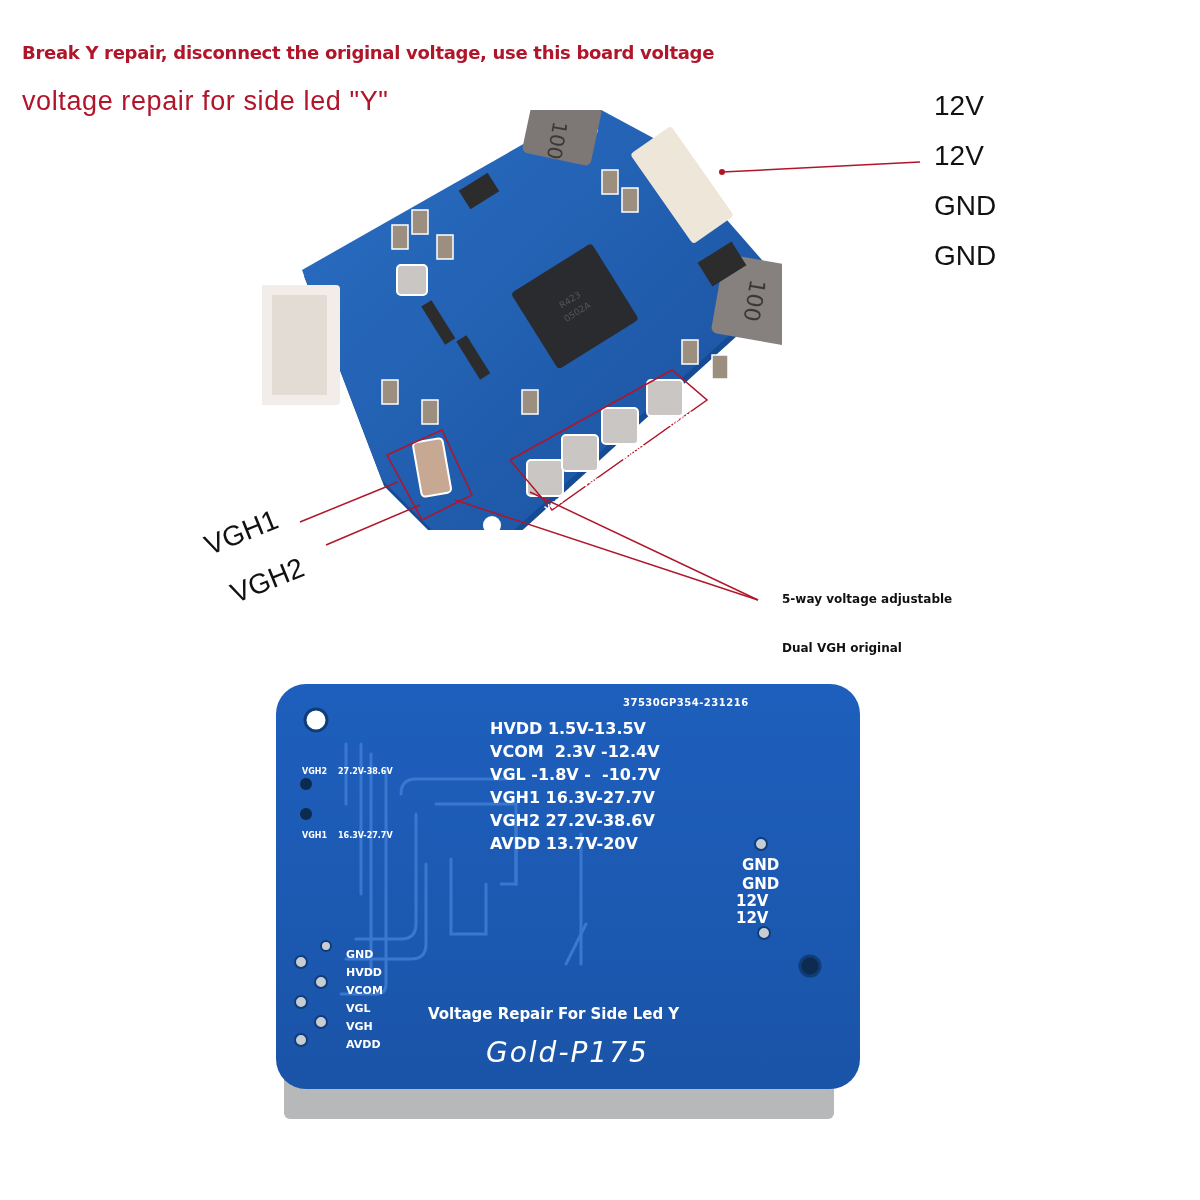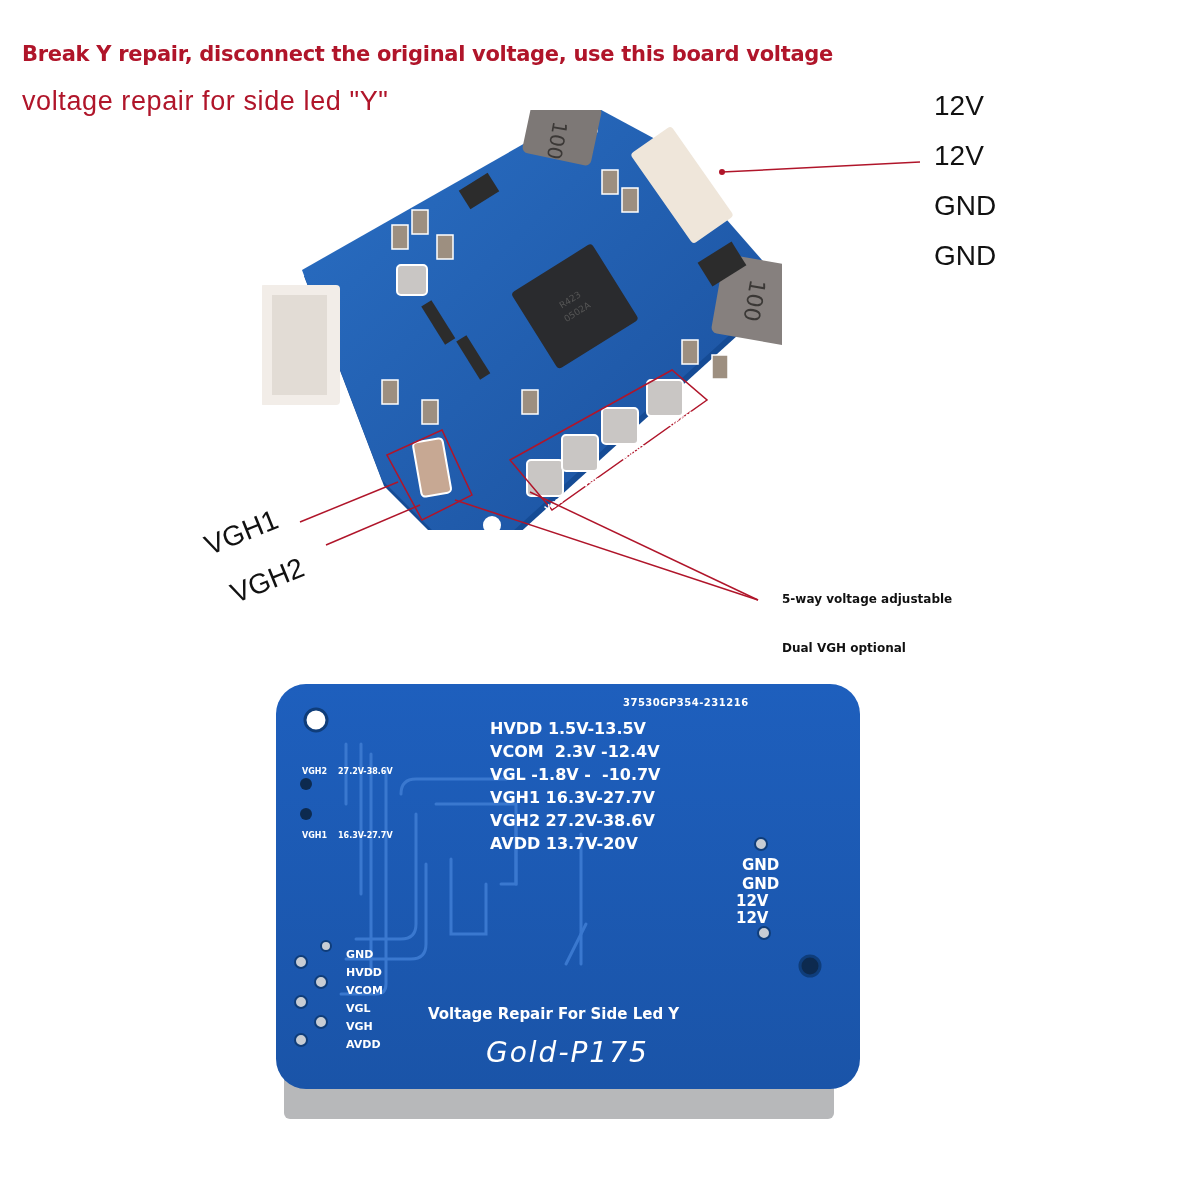--- a/index.html
+++ b/index.html
@@ -4,21 +4,21 @@
 <style>
   html, body { margin: 0; padding: 0; }
   body {
     width: 1200px; height: 1200px; overflow: hidden;
     background: #ffffff; position: relative;
     font-family: "DejaVu Sans", sans-serif;
   }
   .abs { position: absolute; }
   .headline {
     left: 22px; top: 42px; color: #b0152a; font-weight: bold;
-    font-size: 21px; letter-spacing: -0.3px; white-space: nowrap;
+    font-size: 18px; letter-spacing: -0.3px; white-space: nowrap;
   }
   .subhead {
     left: 22px; top: 86px; color: #b0152a; font-size: 27px;
     font-family: "Liberation Sans", sans-serif; letter-spacing: 0.6px; white-space: nowrap;
   }
   .pin-labels { left: 934px; top: 86px; }
   .pin-labels div {
     font-family: "Liberation Sans", sans-serif; font-size: 28px; color: #111;
     height: 50px; line-height: 40px;
   }
@@ -133,21 +133,21 @@
     <line x1="758" y1="600" x2="455" y2="500"></line>
     <line x1="758" y1="600" x2="530" y2="492"></line>
   </g>
   <circle cx="722" cy="172" r="3" fill="#b0152a"></circle>
 </svg>
 
 <div class="abs vgh-label" style="left:212px; top:530px;">VGH1</div>
 <div class="abs vgh-label" style="left:238px; top:578px;">VGH2</div>
 
 <div class="abs feature" style="left:782px; top:592px;">5-way voltage adjustable</div>
-<div class="abs feature" style="left:782px; top:641px;">Dual VGH optional</div>
+<div class="abs feature" style="left:782px; top:641px;">Dual VGH original</div>
 
 <svg class="abs pcb-bottom" viewBox="0 0 584 440" width="584" height="440">
   <defs>
     <linearGradient id="gbot" x1="0" y1="0" x2="0" y2="1">
       <stop offset="0" stop-color="#1e5fbd"></stop>
       <stop offset="1" stop-color="#1a54a8"></stop>
     </linearGradient>
   </defs>
 
   <rect x="8" y="380" width="550" height="55" rx="6" fill="#b7b8ba"></rect>

